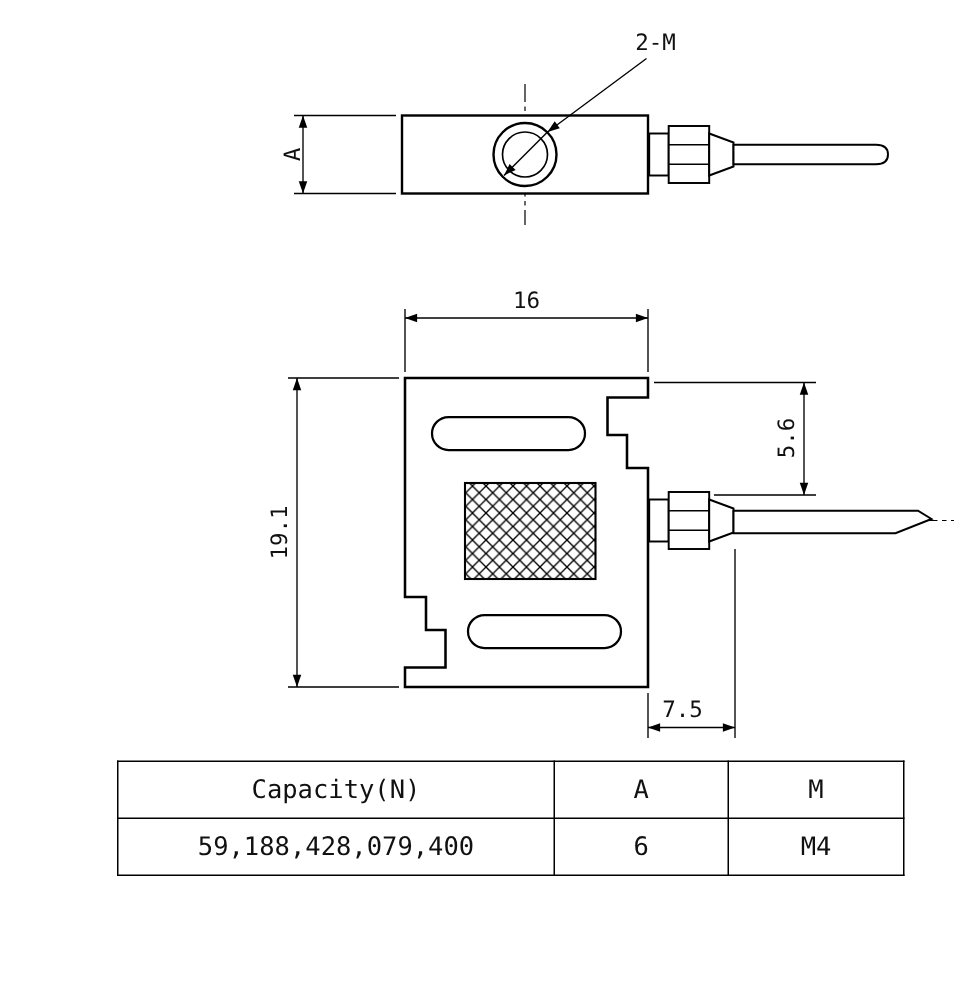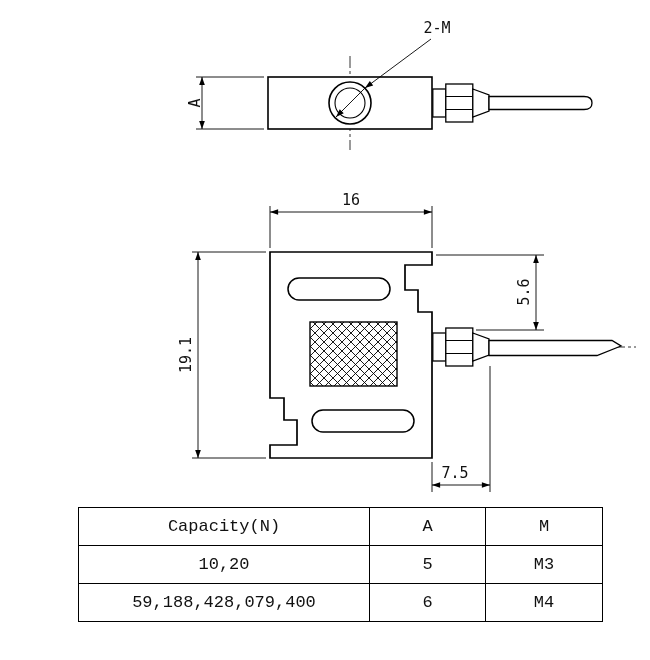--- a/index.html
+++ b/index.html
@@ -2,21 +2,21 @@
 <html><head>
 <meta charset="utf-8">
 <style>
   html,body{margin:0;padding:0;background:#fff;}
   .canvas{position:relative;width:650px;height:660px;background:#fff;overflow:hidden;
           font-family:"DejaVu Sans Mono","Liberation Mono",monospace;}
   svg{position:absolute;left:0;top:0;}
   svg text{font-family:"DejaVu Sans Mono","Liberation Mono",monospace;fill:#111;}
   .dim-text{font-size:15px;}
   .spec-table{position:absolute;left:78px;top:507px;border-collapse:collapse;
-              table-layout:fixed;font-family:Liberation Mono, monospace;}
+              table-layout:fixed;}
   .spec-table td{border:1px solid #000;height:37px;text-align:center;vertical-align:middle;
                  font-size:17px;color:#111;padding:0 4px;}
   .col-cap{width:282px;}
   .col-a{width:107px;}
   .col-m{width:108px;}
 </style>
 </head>
 <body>
 
 <div class="canvas">
@@ -91,25 +91,20 @@
 </svg>
 
 <table class="spec-table">
   <tbody>
     <tr>
       <td class="col-cap">Capacity(N)</td>
       <td class="col-a">A</td>
       <td class="col-m">M</td>
     </tr>
     <tr>
-      <td>10,20</td>
-      <td>5</td>
-      <td>M3</td>
-    </tr>
-    <tr>
       <td>59,188,428,079,400</td>
       <td>6</td>
       <td>M4</td>
     </tr>
   </tbody>
 </table>
 
 </div>
 
 </body></html>

